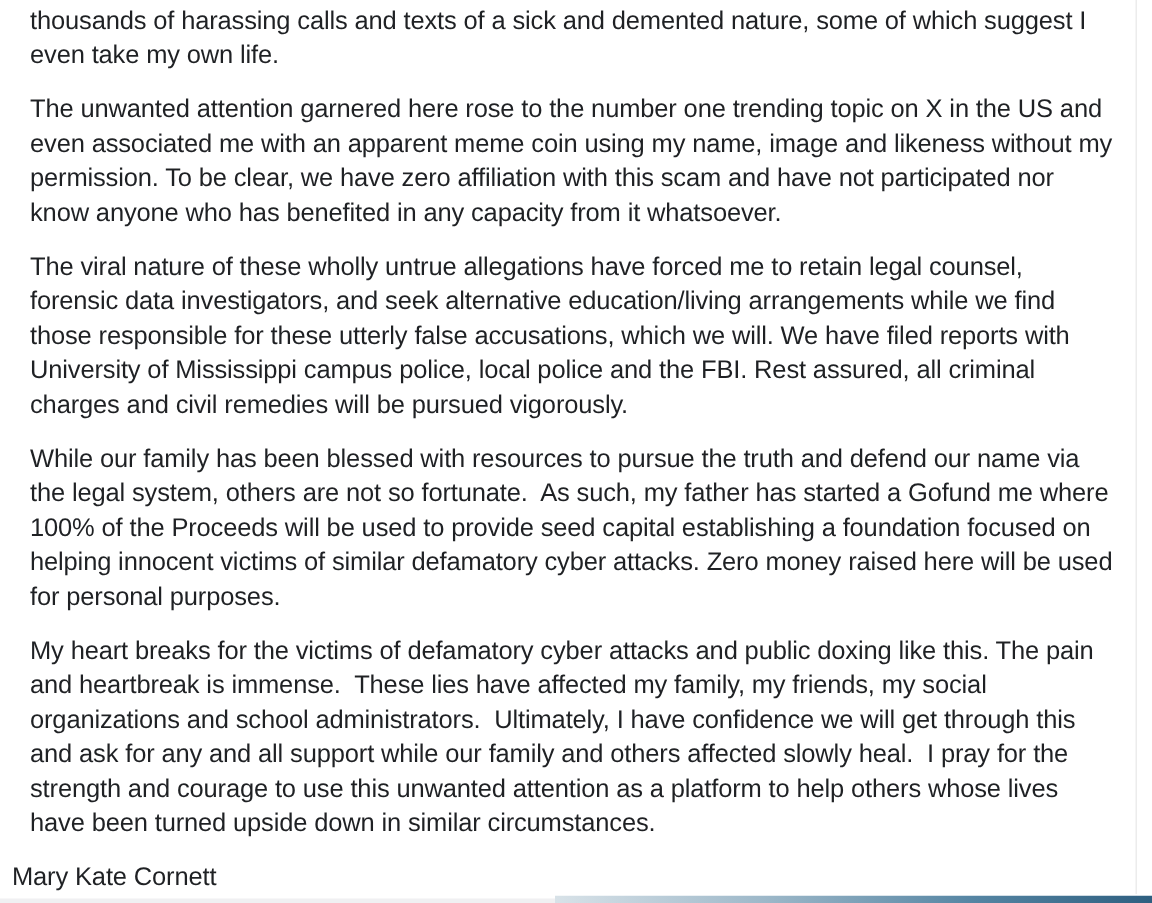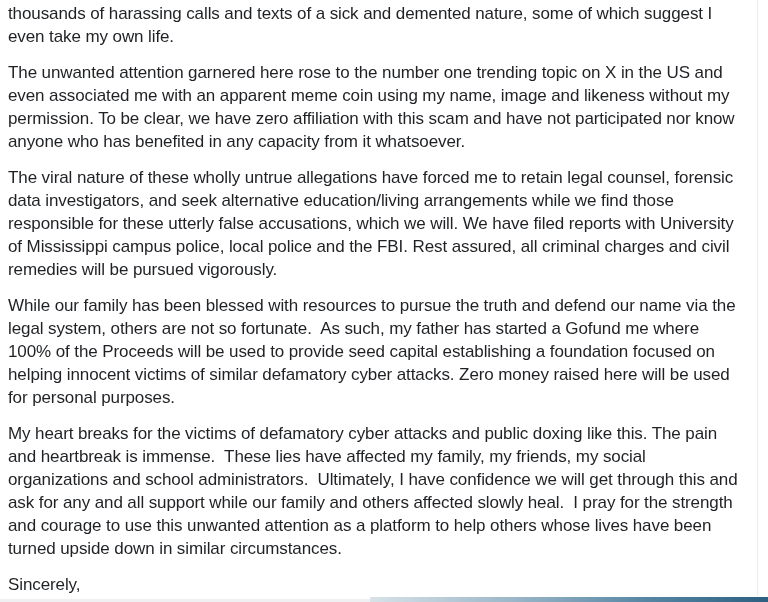--- a/index.html
+++ b/index.html
@@ -23,21 +23,21 @@
   }
   .statement {
     position: absolute;
     top: 0;
     left: 0;
     width: 768px;
     box-sizing: border-box;
     padding: 2px 26px 0 8px;
   }
   .statement p {
-    margin: 0 0 13px 0;
+    margin: 0 0 13px 12px;
     font-size: 17px;
     line-height: 23px;
     letter-spacing: -0.1px;
     white-space: pre-wrap;
     color: #1f2124;
   }
   .signature {
     font-size: 17px;
     line-height: 23px;
     letter-spacing: -0.1px;
@@ -80,21 +80,20 @@
 <div class="page">
 
   <div class="statement">
     <p>thousands of harassing calls and texts of a sick and demented nature, some of which suggest I even take my own life.</p>
     <p>The unwanted attention garnered here rose to the number one trending topic on X in the US and even associated me with an apparent meme coin using my name, image and likeness without my permission. To be clear, we have zero affiliation with this scam and have not participated nor know anyone who has benefited in any capacity from it whatsoever.</p>
     <p>The viral nature of these wholly untrue allegations have forced me to retain legal counsel, forensic data investigators, and seek alternative education/living arrangements while we find those responsible for these utterly false accusations, which we will. We have filed reports with University of Mississippi campus police, local police and the FBI. Rest assured, all criminal charges and civil remedies will be pursued vigorously.</p>
     <p>While our family has been blessed with resources to pursue the truth and defend our name via the legal system, others are not so fortunate.  As such, my father has started a Gofund me where 100% of the Proceeds will be used to provide seed capital establishing a foundation focused on helping innocent victims of similar defamatory cyber attacks. Zero money raised here will be used for personal purposes.</p>
     <p>My heart breaks for the victims of defamatory cyber attacks and public doxing like this. The pain and heartbreak is immense.  These lies have affected my family, my friends, my social organizations and school administrators.  Ultimately, I have confidence we will get through this and ask for any and all support while our family and others affected slowly heal.  I pray for the strength and courage to use this unwanted attention as a platform to help others whose lives have been turned upside down in similar circumstances.</p>
 
     <div class="signature">
-      <div>Sincerely,</div>
       <div>Mary Kate Cornett</div>
     </div>
   </div>
 
   <div class="right-divider"></div>
 
   <div class="bottom-left-strip"></div>
   <div class="bottom-media-strip"></div>
 
 </div>

